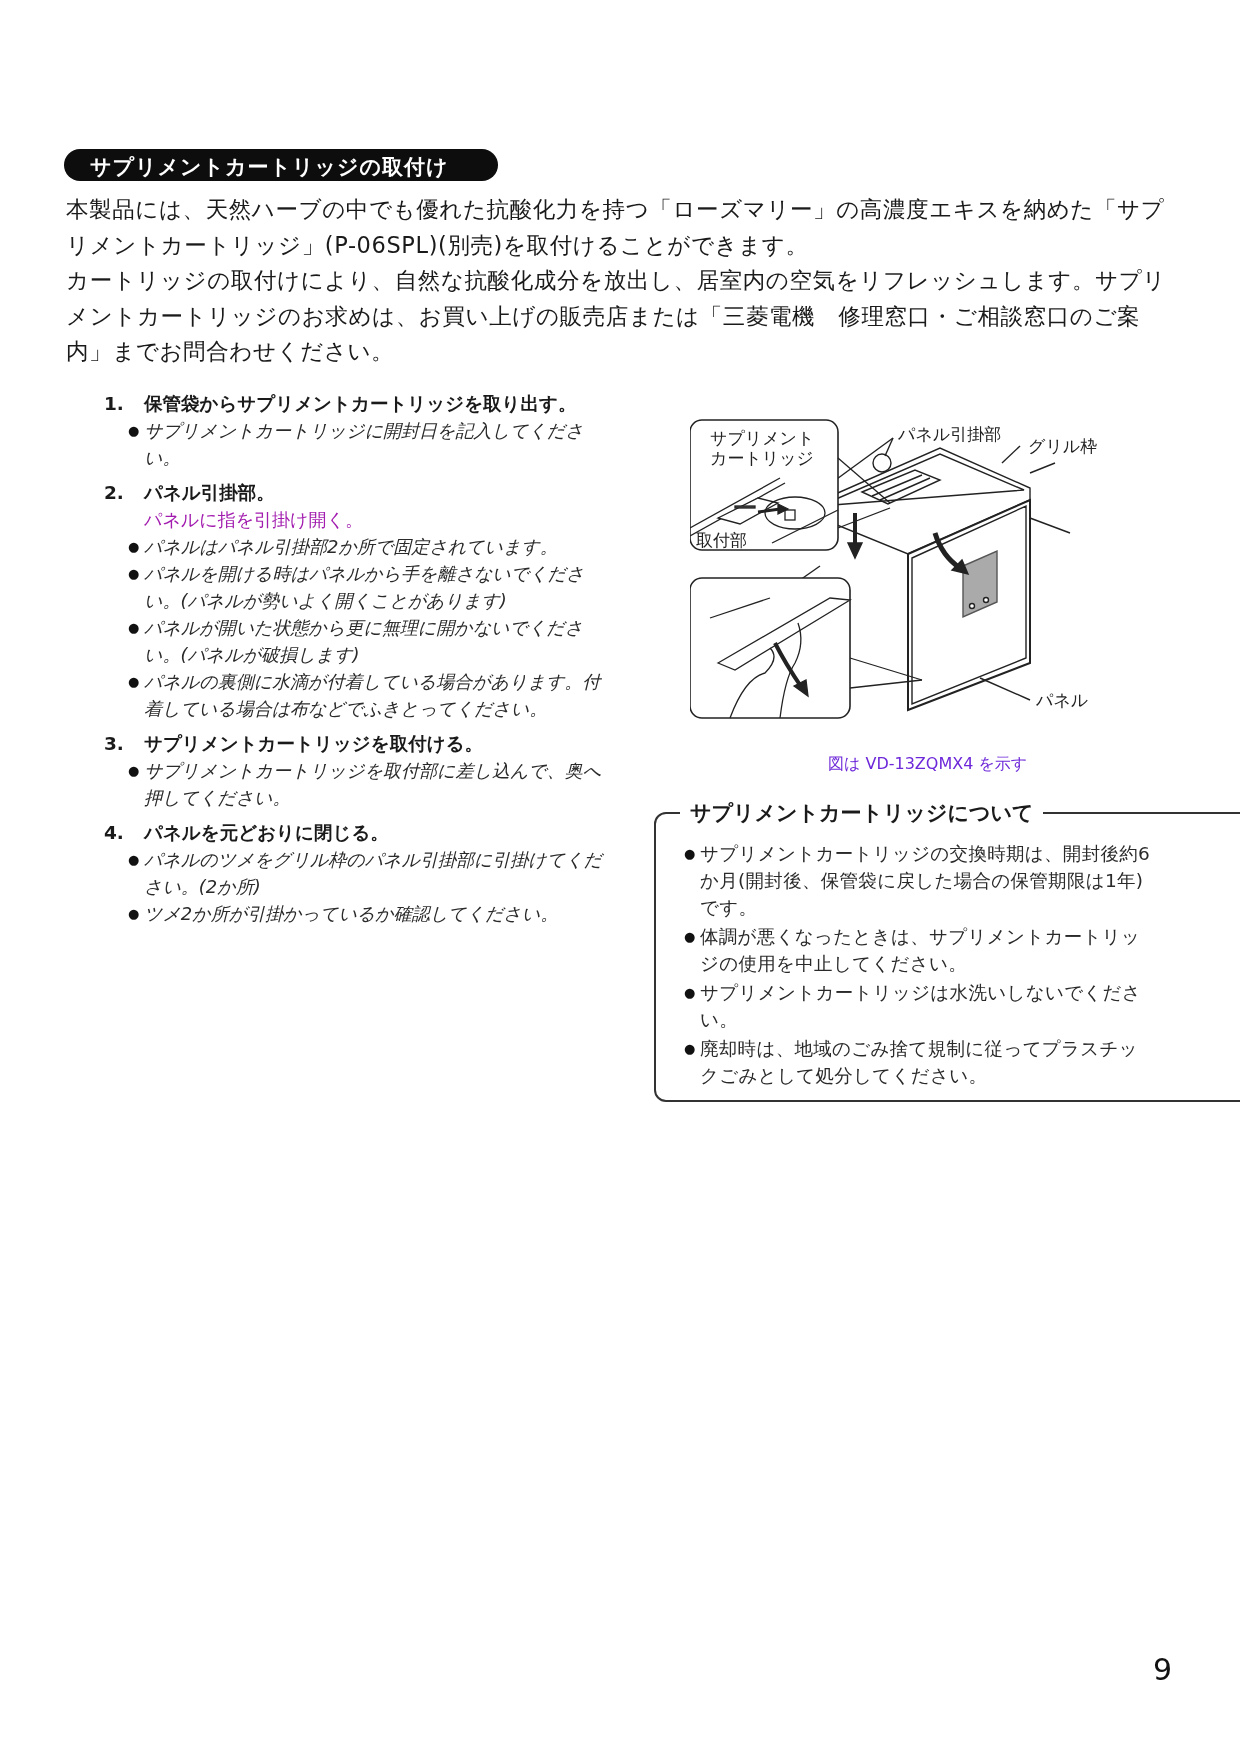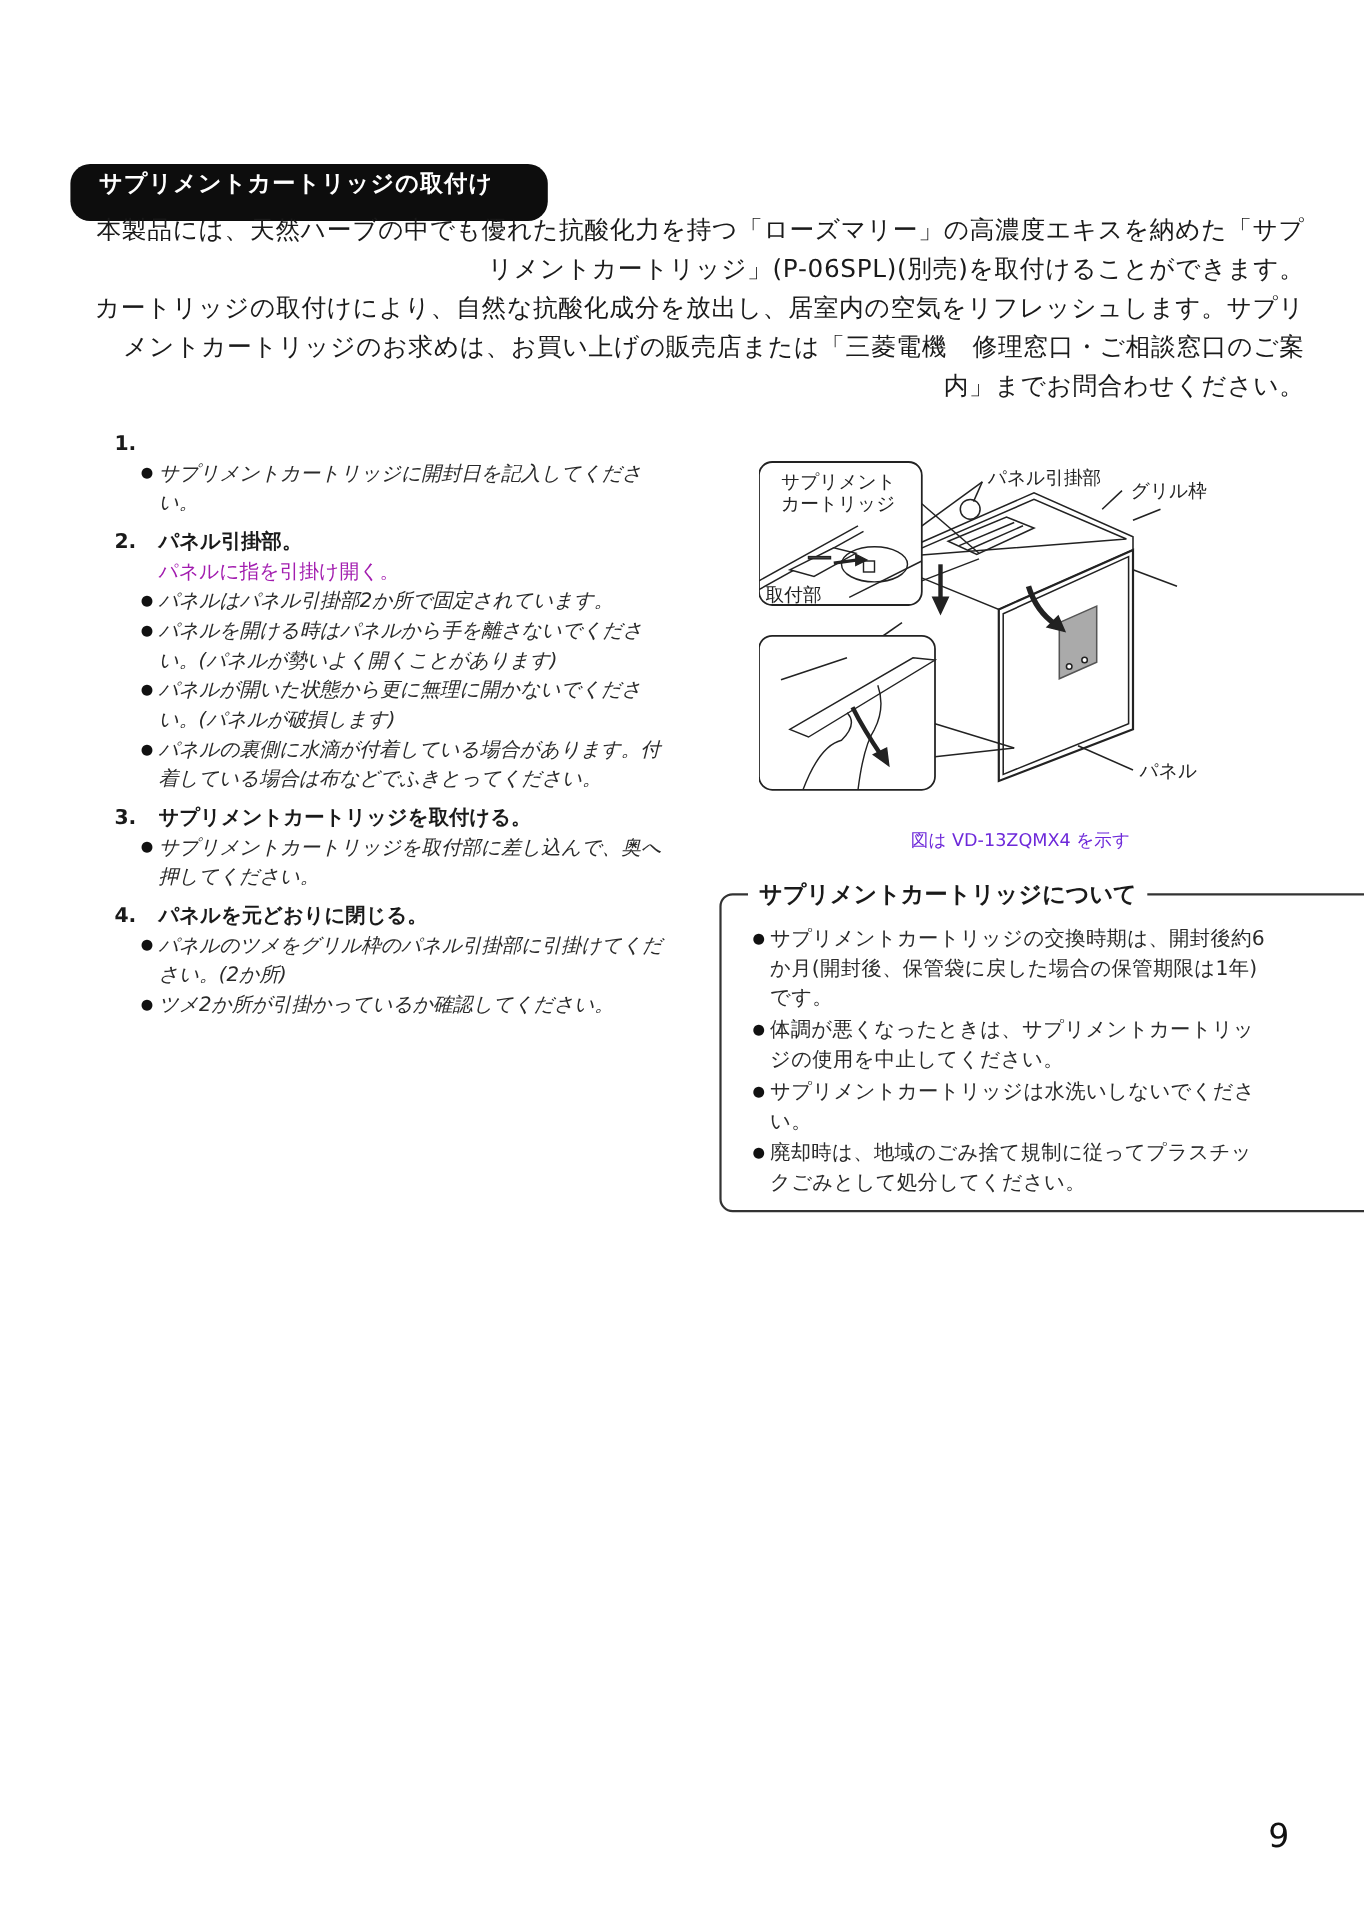--- a/index.html
+++ b/index.html
@@ -1,26 +1,26 @@
 <!DOCTYPE html>
 <html><head>
 <meta charset="utf-8">
 <style>
   * { box-sizing: border-box; margin: 0; padding: 0; }
   html, body { width: 1240px; height: 1754px; background: #ffffff; }
   body { position: relative; font-family: "DejaVu Sans", "Liberation Sans", sans-serif; color: #1a1a1a; overflow: hidden; }
 
   .section-pill {
-    position: absolute; left: 64px; top: 149px; width: 434px; height: 52px;
+    position: absolute; left: 64px; top: 149px; width: 434px; height: 32px;
     background: #0d0d0d; color: #fff; border-radius: 18px;
     font-size: 21px; font-weight: bold; line-height: 36px; padding-left: 26px; letter-spacing: 1px;
   }
   .intro {
     position: absolute; left: 66px; top: 192px; width: 1120px;
-    font-size: 22.5px; line-height: 35.5px; letter-spacing: 0.6px; font-weight: 500; text-align: right;
+    font-size: 22.5px; line-height: 35.5px; letter-spacing: 0.6px; font-weight: 500;
   }
   .intro p { margin: 0; }
 
   .steps { position: absolute; left: 104px; top: 390px; width: 500px; }
   .step { margin-bottom: 8px; }
   .step-title { font-size: 18.5px; font-weight: bold; line-height: 27px; display: flex; }
   .step-num { width: 40px; flex: none; }
   .step-line { font-size: 18px; line-height: 27px; padding-left: 40px; color: #a21caf; }
   .bullet { display: flex; font-size: 18px; line-height: 27px; color: #2a2a2a; padding-left: 24px; }
   .bullet .dot { width: 16px; flex: none; font-size: 13px; line-height: 27px; color: #111; }
@@ -51,20 +51,21 @@
 <div class="intro">
   <p>本製品には、天然ハーブの中でも優れた抗酸化力を持つ「ローズマリー」の高濃度エキスを納めた「サプリメントカートリッジ」(P-06SPL)(別売)を取付けることができます。</p>
   <p>カートリッジの取付けにより、自然な抗酸化成分を放出し、居室内の空気をリフレッシュします。サプリメントカートリッジのお求めは、お買い上げの販売店または「三菱電機　修理窓口・ご相談窓口のご案内」までお問合わせください。</p>
 </div>
 
 <div class="steps">
 
   <div class="step">
     <div class="step-title">
       <span class="step-num">1.</span>
+      <span>保管袋からサプリメントカートリッジを取り出す。</span>
     </div>
     <div class="bullet">
       <span class="dot">●</span>
       <span class="txt">サプリメントカートリッジに開封日を記入してください。</span>
     </div>
   </div>
 
   <div class="step">
     <div class="step-title">
       <span class="step-num">2.</span>

